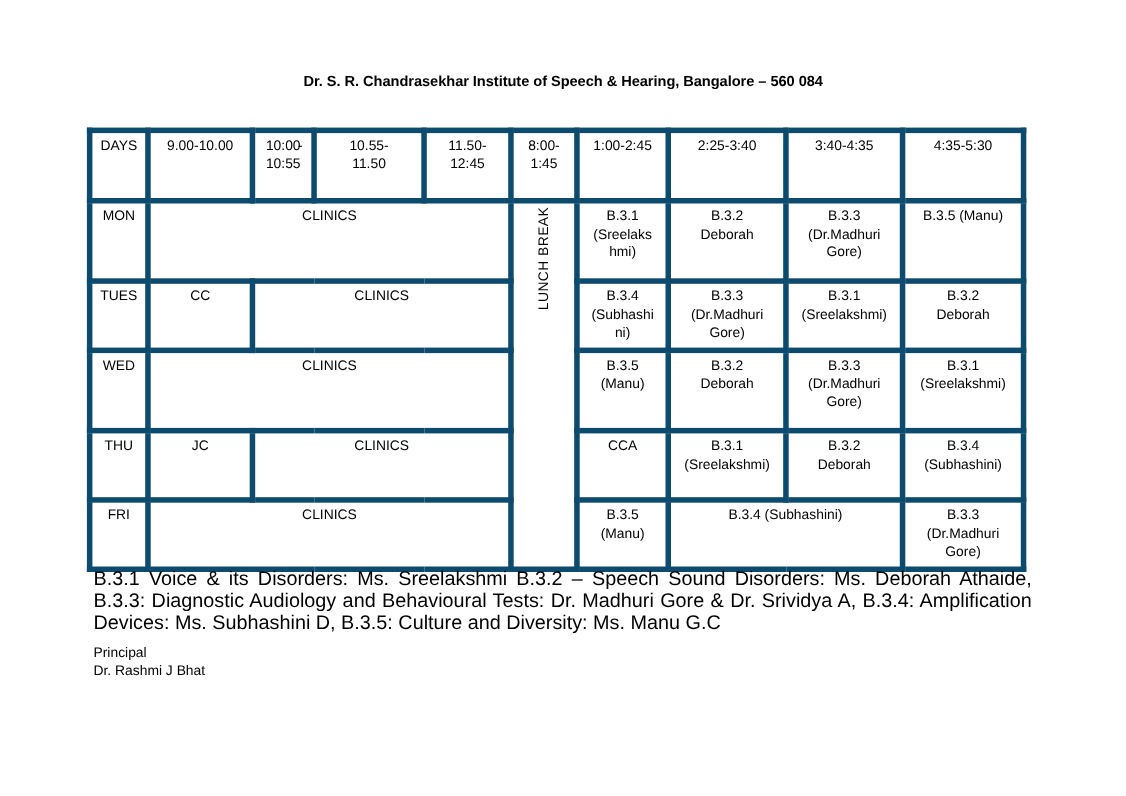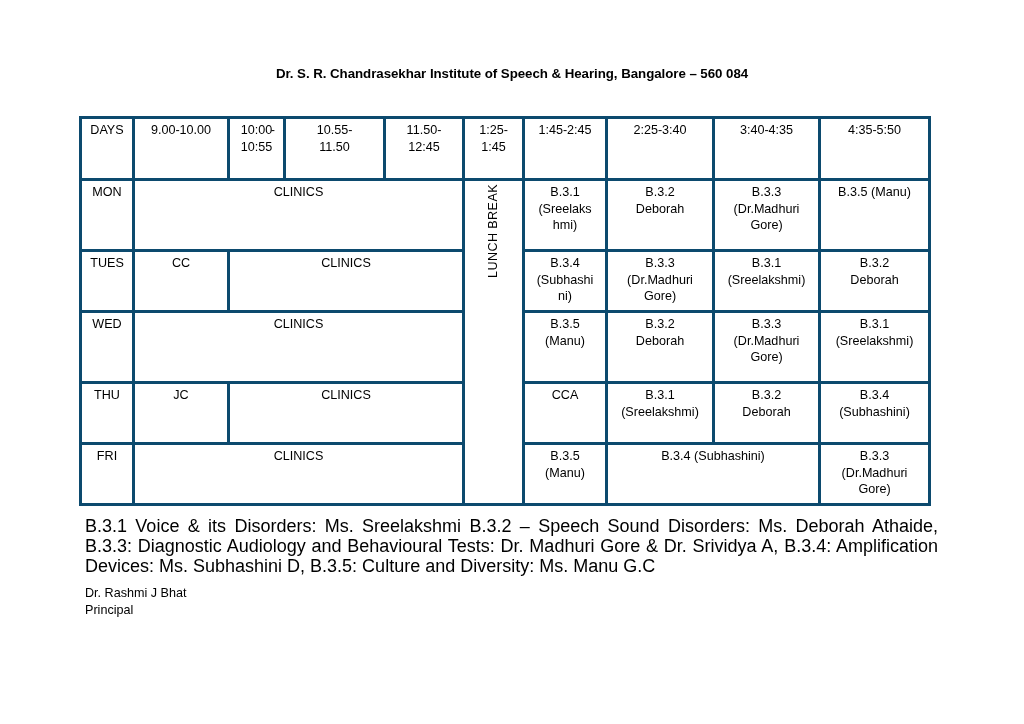--- a/index.html
+++ b/index.html
@@ -41,21 +41,21 @@
   table.tt {
     position: absolute;
     left: 79px;
     top: 116px;
     width: 849px;
     border-collapse: collapse;
     table-layout: fixed;
     font-size: 12.6px;
   }
   table.tt td {
-    border: 3px solid #0c4a6e;
+    border: 5px solid #0c4a6e;
     padding: 3px 4px;
     vertical-align: top;
     line-height: 16.5px;
     text-align: center;
     overflow: hidden;
   }
   td.daycol {
     text-align: left;
     vertical-align: top;
     padding-left: 5px;
@@ -175,27 +175,27 @@
         </td>
         <td class="hdr-ctr">
           <span>10.55-</span><br>
           <span>11.50</span>
         </td>
         <td class="hdr-ctr">
           <span>11.50-</span><br>
           <span>12:45</span>
         </td>
         <td class="hdr-left">
-          <span>1:25-</span><br>
+          <span>8:00-</span><br>
           <span>1:45</span>
         </td>
-        <td class="hdr-left">1:45-2:45</td>
+        <td class="hdr-left">1:00-2:45</td>
         <td class="hdr-left">2:25-3:40</td>
         <td class="hdr-left">3:40-4:35</td>
-        <td class="hdr-left">4:35-5:50</td>
+        <td class="hdr-left">4:35-5:30</td>
       </tr>
 
       <tr class="r-mon">
         <td class="daycol">MON</td>
         <td class="vmid" colspan="4">CLINICS</td>
         <td class="lunch" rowspan="5">
           <span class="lunch-inner">LUNCH BREAK</span>
         </td>
         <td style="white-space:pre-line">B.3.1
 (Sreelaks
@@ -261,17 +261,17 @@
 (Dr.Madhuri
 Gore)</td>
       </tr>
 
     </tbody>
   </table>
 
   <div class="legend">B.3.1 Voice &amp; its Disorders: Ms. Sreelakshmi B.3.2 – Speech Sound Disorders: Ms. Deborah Athaide, B.3.3: Diagnostic Audiology and Behavioural Tests: Dr. Madhuri Gore &amp; Dr. Srividya A, B.3.4: Amplification Devices: Ms. Subhashini D, B.3.5: Culture and Diversity: Ms. Manu G.C</div>
 
   <div class="signature">
+    <span class="sig-line">Principal</span>
     <span class="sig-line">Dr. Rashmi J Bhat</span>
-    <span class="sig-line">Principal</span>
   </div>
 
 </div>
 
 </body></html>

